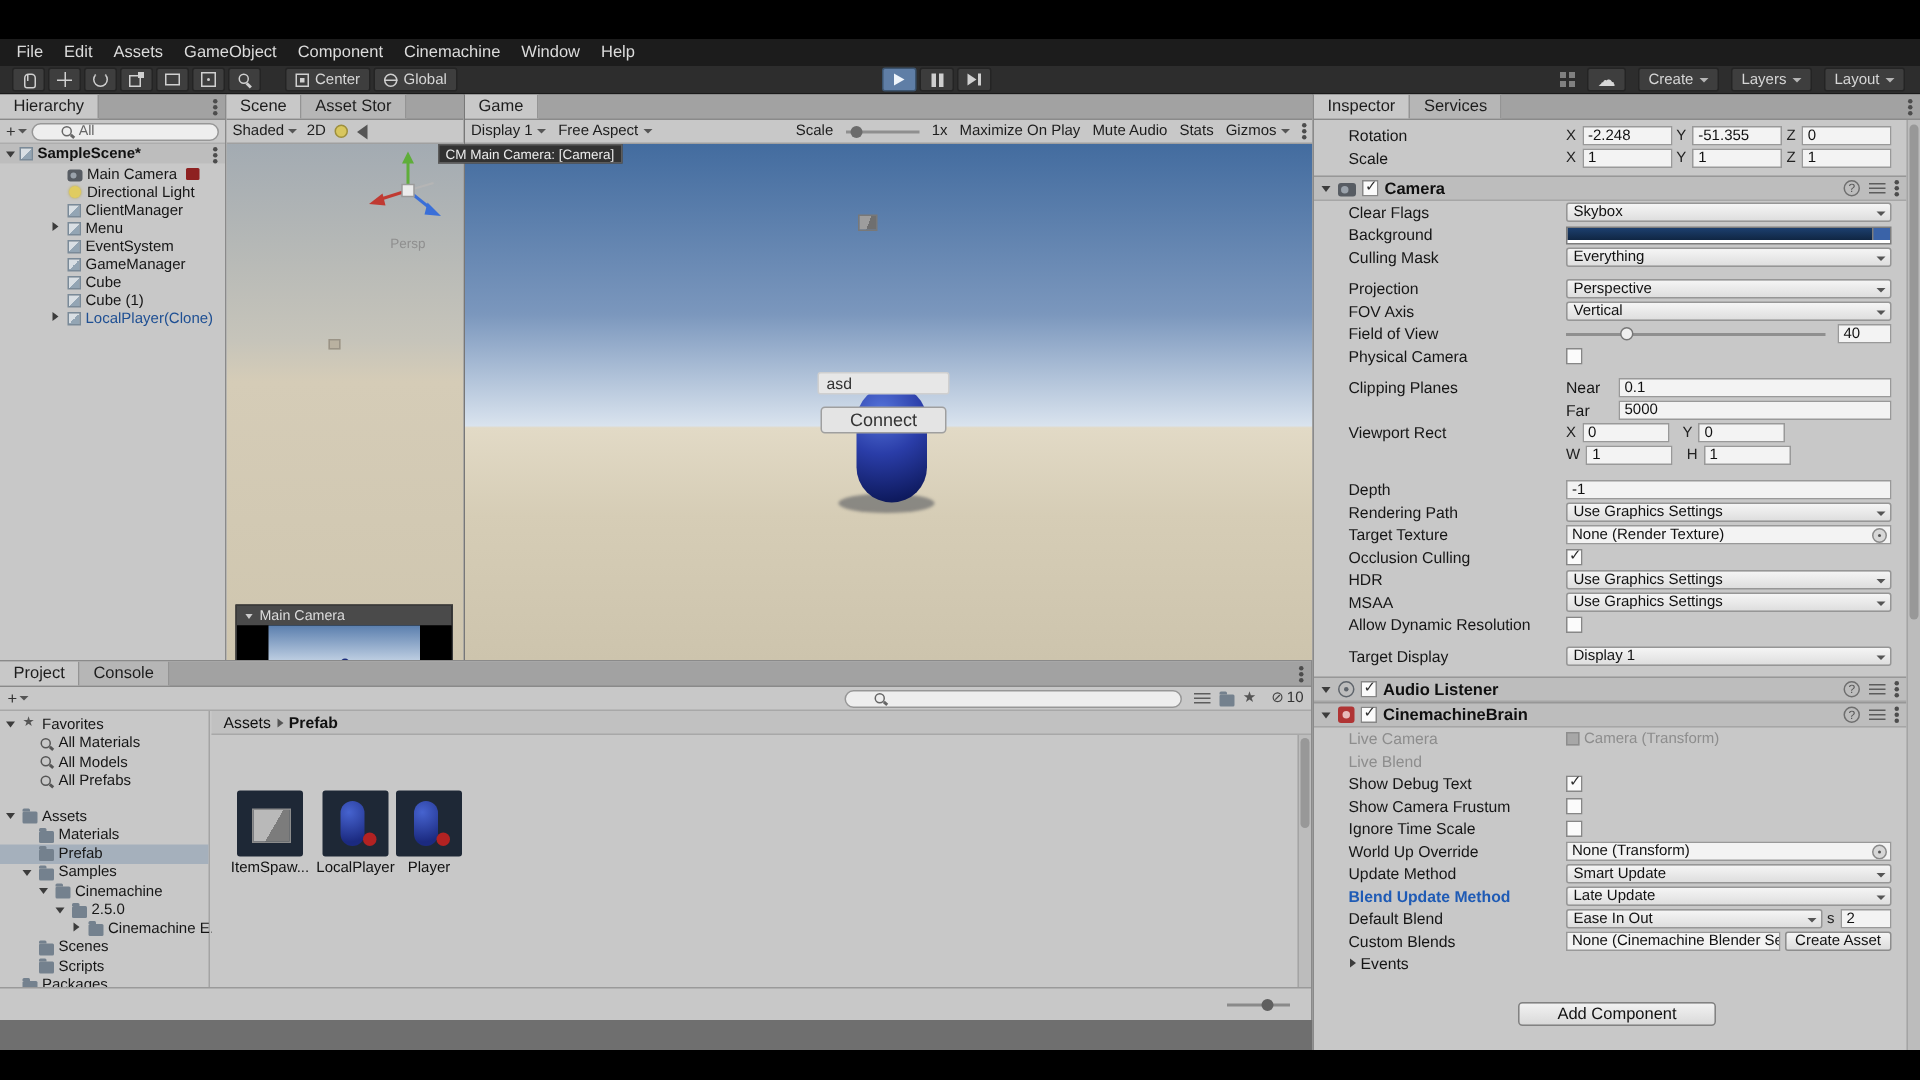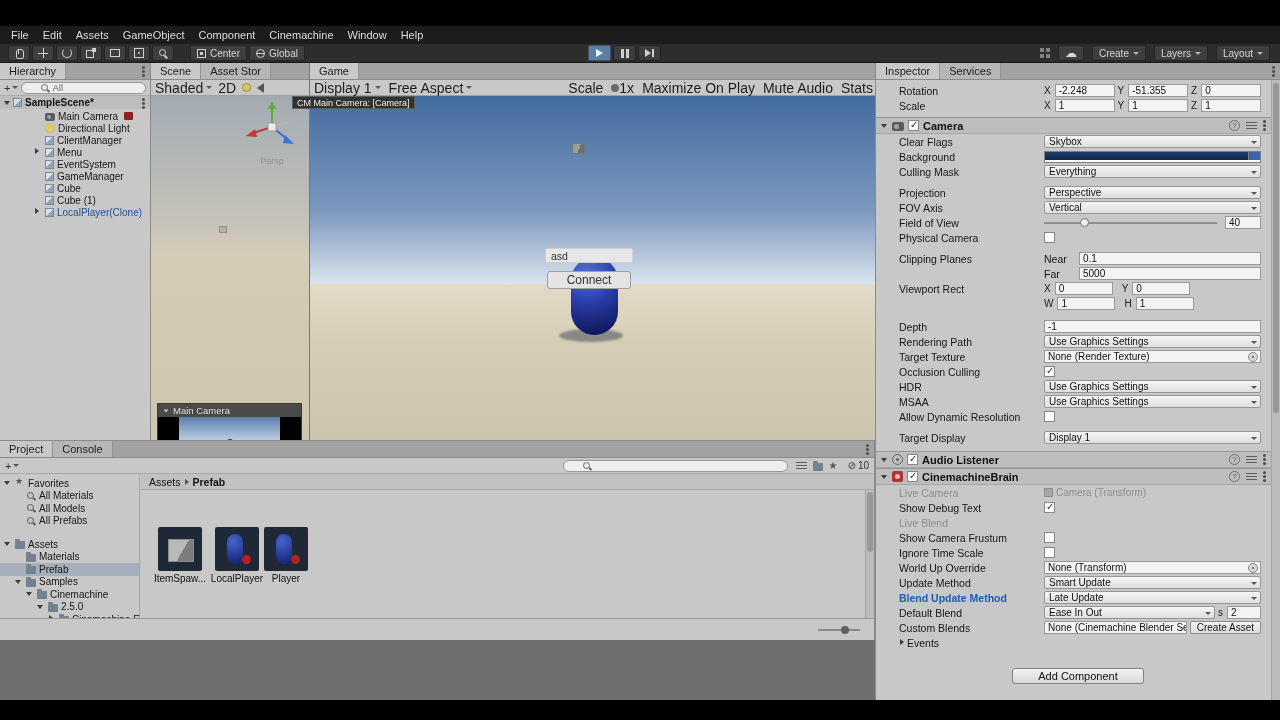--- a/index.html
+++ b/index.html
@@ -87,21 +87,21 @@
 .icon-folder .obj::before{content:"";position:absolute;top:-2px;left:0;width:5px;height:2px;background:#74818e;border-radius:1px 1px 0 0}
 .icon-star .obj::before{content:"★";position:absolute;left:0;top:-2px;font-size:9px;color:#555}
 .icon-search .obj::before{content:"";position:absolute;left:1px;top:1px;width:5px;height:5px;border:1px solid #555;border-radius:50%}
 .icon-search .obj::after{content:"";position:absolute;left:7px;top:7px;width:3px;height:1.5px;background:#555;transform:rotate(40deg)}
 .trow .badge{display:none}
 .trow.badge-cinemachine .badge{display:block;width:9px;height:8px;background:#8e2121;border-radius:1px;margin-left:3px}
 .trow.prefab-clone .tlabel{color:#1e4f93}
 
 .scene{left:151px;top:0;width:159px;height:377px;border-right:1px solid #777}
 .view-toolrow{position:absolute;top:17px;left:0;right:0;height:16px;background:#c8c8c8;border-bottom:1px solid #a0a0a0;display:flex;align-items:center;gap:6px;padding:0 4px;overflow:hidden}
-.flatbtn{font-size:14px;color:#1d1d1d;white-space:nowrap;display:flex;align-items:center;gap:3px}
+.flatbtn{font-size:10px;color:#1d1d1d;white-space:nowrap;display:flex;align-items:center;gap:3px}
 .s-viewport{position:absolute;top:33px;left:0;right:0;bottom:0;background:linear-gradient(180deg,#a3abb2 0%,#c6c4ba 38%,#d5ccb7 46%,#cfc6af 100%)}
 .gizmo{position:absolute;right:4px;top:3px;width:66px;text-align:center}
 .persp{font-size:9px;color:#8f8f8f;margin-top:1px}
 .mini-cube{position:absolute;left:68px;top:130px;width:8px;height:7px;border:1px solid #9a9386;background:#b9b1a0}
 .cam-preview{position:absolute;left:6px;top:307px;width:145px;height:66px;border:1px solid #3a3a3a;background:#000}
 .cam-title{height:13px;background:#4a4a4a;color:#ddd;font-size:9.5px;display:flex;align-items:center;gap:4px;padding:0 5px}
 .cam-title .fold{border-top-color:#ccc;transform:scale(.8)}
 .cam-body{position:relative;height:51px;background:#000}
 .cam-view{position:absolute;left:21px;right:21px;top:0;bottom:0;background:linear-gradient(180deg,#5b7fae 0%,#cfdceb 54%,#d8cfba 55%,#cdc4ad 100%)}
 .cam-capsule{position:absolute;left:48px;top:22px;width:6px;height:11px;border-radius:3px;background:#1d2c7a}
@@ -111,21 +111,21 @@
 .g-slider{width:100px;height:2px;background:#8f8f8f;position:relative}
 .g-slider .knob{position:absolute;left:8%;top:-3px;width:8px;height:8px;border-radius:50%;background:#6b6b6b}
 .g-viewport{position:absolute;top:33px;left:0;right:0;bottom:0;background:linear-gradient(180deg,#436c9f 0%,#7b97bd 33%,#d9e3ee 54.6%,#e2dac6 55%,#d6cdb6 72%,#cdc4ad 100%)}
 .g-cube{position:absolute;left:262px;top:47px;width:13px;height:11px;background:linear-gradient(110deg,#9d9d9d 55%,#6f6f6f 55%);border:1px solid #787878}
 .capsule-shadow{position:absolute;left:249px;top:233px;width:64px;height:13px;border-radius:50%;background:rgba(45,50,66,.45);filter:blur(1px)}
 .capsule{position:absolute;left:261px;top:161px;width:47px;height:78px;border-radius:24px;background:radial-gradient(circle at 35% 22%,#5473d9 0%,#2a3da8 42%,#0e1a5e 88%)}
 .ui-input{position:absolute;left:235px;top:152px;width:88px;height:15px;background:#e7e7e7;border:1px solid #cfcfcf;border-radius:2px;font-size:10.5px;color:#333;display:flex;align-items:center;padding:0 5px}
 .ui-button{position:absolute;left:237px;top:175px;width:84px;height:18px;background:#e4e4e4;border:1px solid #9f9f9f;border-radius:3px;font-size:12px;color:#333;display:flex;align-items:center;justify-content:center}
 .cm-tooltip{position:absolute;left:292px;top:33px;height:13px;background:#323232;border:1px solid #5c5c5c;color:#ececec;font-size:9px;display:flex;align-items:center;padding:0 4px;z-index:50;white-space:nowrap}
 
-.project{left:0;top:377px;width:875px;height:200px;border-top:1px solid #8a8a8a;border-right:1px solid #8a8a8a}
+.project{left:0;top:377px;width:875px;height:240px;border-top:1px solid #8a8a8a;border-right:1px solid #8a8a8a}
 .p-toolrow{position:absolute;top:17px;left:0;right:0;height:16px;background:#c8c8c8;border-bottom:1px solid #a8a8a8;display:flex;align-items:center;padding:0 5px}
 .p-body{position:absolute;top:33px;left:0;right:0;bottom:22px}
 .p-tree{position:absolute;left:0;top:0;width:140px;bottom:0;background:#c8c8c8;border-right:1px solid #a4a4a4;padding-top:3px}
 .p-tree .trow{height:12.5px}
 .p-tree .trow.selected{background:#a5b0bc}
 .tree-gap{height:11px}
 .p-content{position:absolute;left:141px;right:0;top:0;bottom:0;background:#c8c8c8}
 .crumbbar{position:absolute;left:0;right:0;top:0;height:16px;background:#c1c1c1;border-bottom:1px solid #a8a8a8;display:flex;align-items:center;gap:4px;padding:0 8px;font-size:10.5px}
 .crumb-sep{width:0;height:0;border-left:4px solid #555;border-top:3px solid transparent;border-bottom:3px solid transparent}
 .asset{position:absolute;top:53px;width:58px;text-align:center}
@@ -817,30 +817,30 @@
 
         <div class="irow disabled">
           <span class="lbl">Live Camera</span>
           <span class="val">
               <span class="gray-val">
                 <span class="gray-ic"></span>
                 <span>Camera (Transform)</span>
               </span>
             </span>
         </div>
-        <div class="irow">
-          <span class="lbl">Show Debug Text</span>
-          <span class="val">
-              <span class="cb checked"></span>
-            </span>
-        </div>
         <div class="irow disabled">
           <span class="lbl">Live Blend</span>
           <span class="val">
               <span class="gray-val"></span>
+            </span>
+        </div>
+        <div class="irow">
+          <span class="lbl">Show Debug Text</span>
+          <span class="val">
+              <span class="cb checked"></span>
             </span>
         </div>
         <div class="irow">
           <span class="lbl">Show Camera Frustum</span>
           <span class="val">
               <span class="cb"></span>
             </span>
         </div>
         <div class="irow">
           <span class="lbl">Ignore Time Scale</span>

